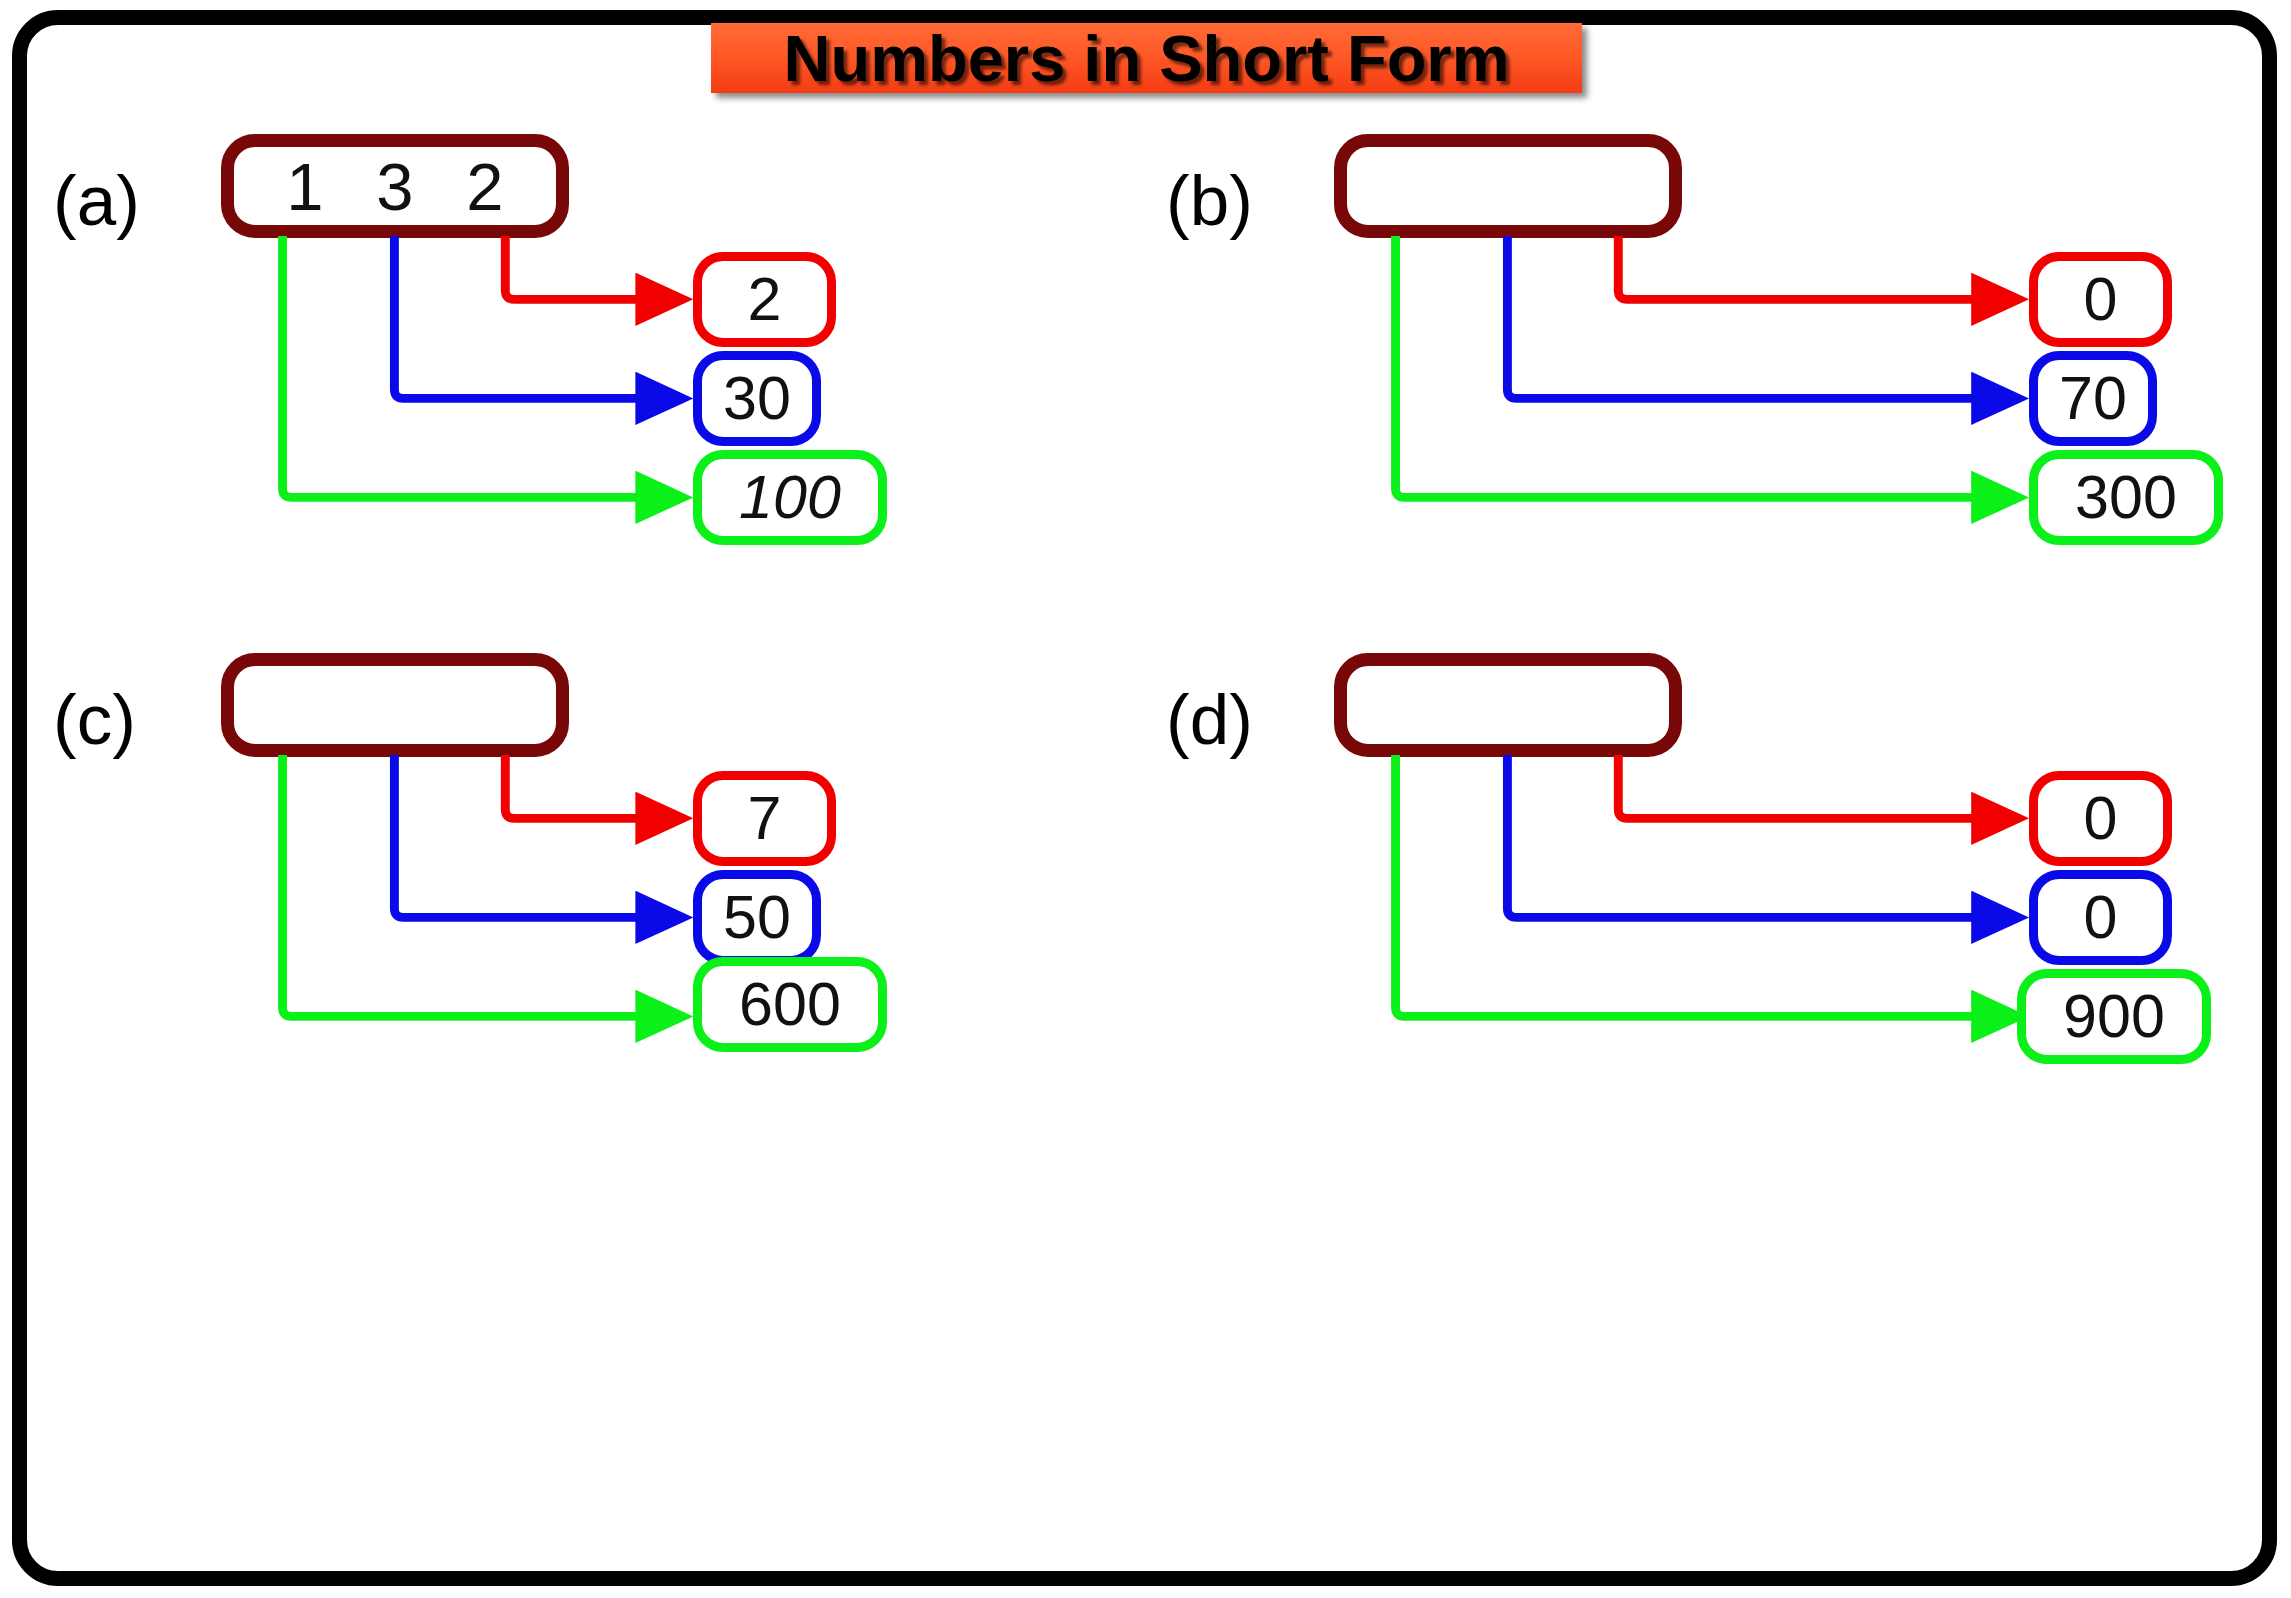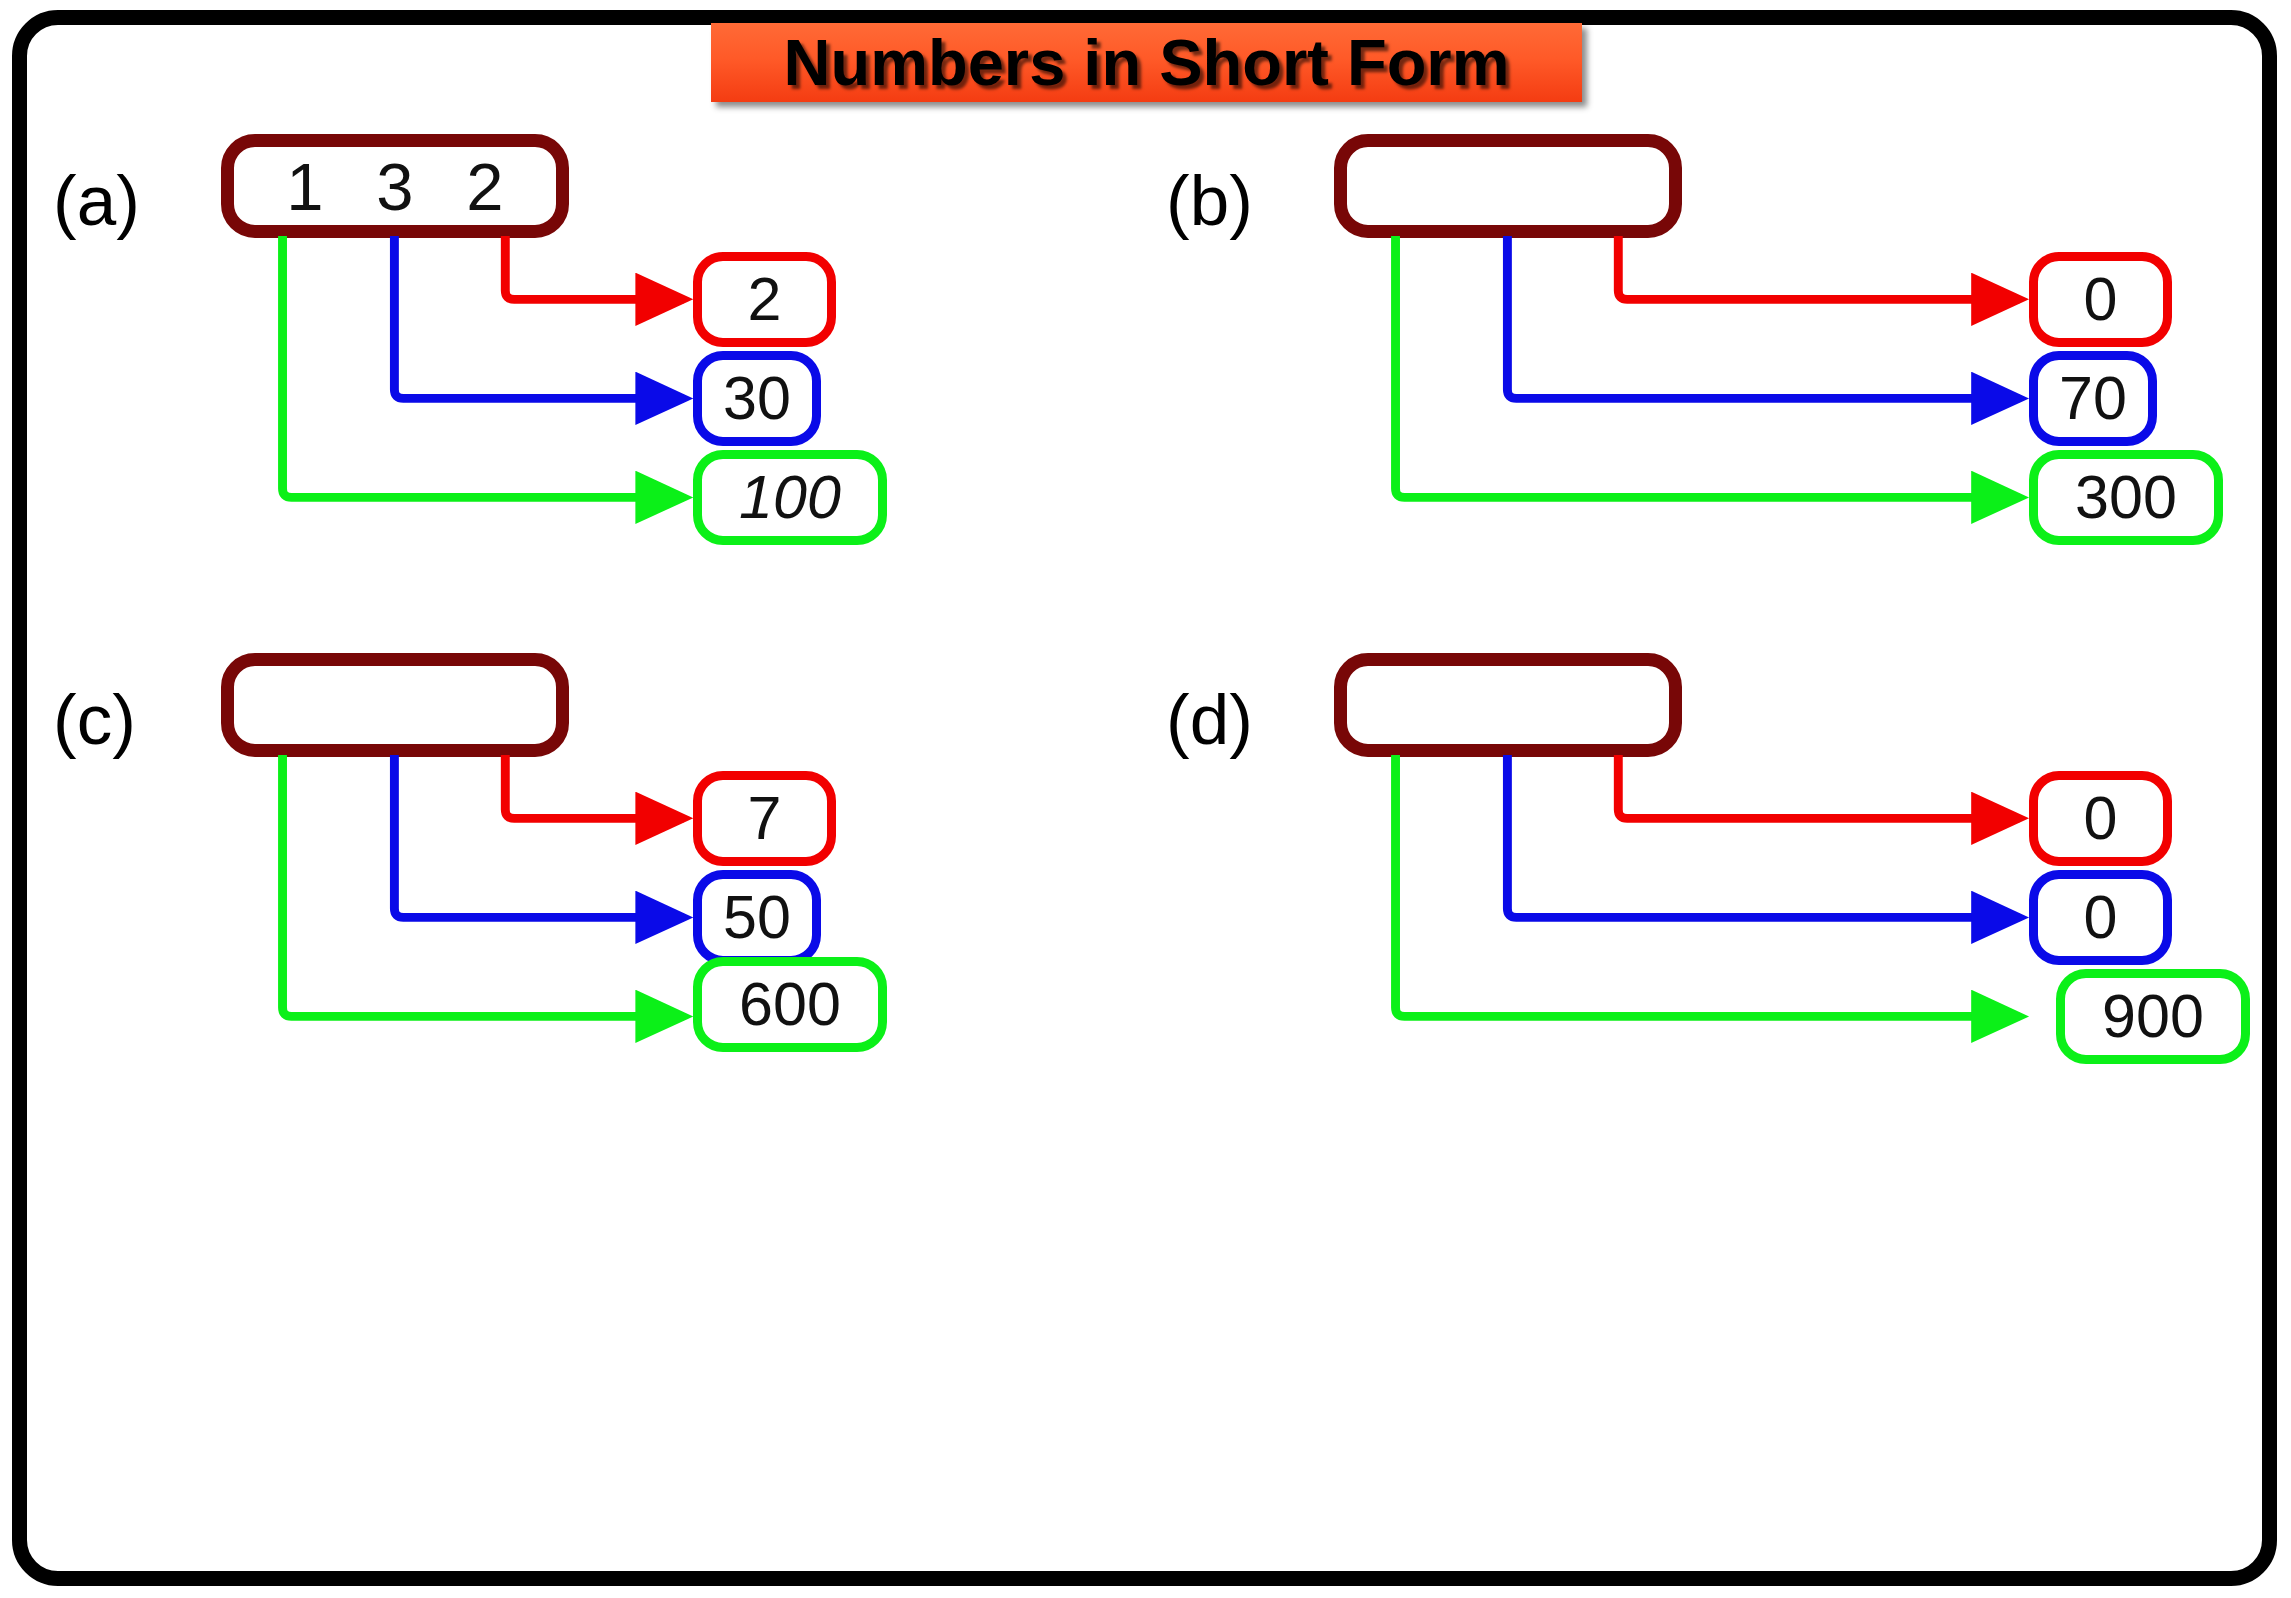--- a/index.html
+++ b/index.html
@@ -32,21 +32,21 @@
     border-radius: 46px;
     background: #ffffff;
   }
 
   
   #title-banner {
     position: absolute;
     left: 711px;
     top: 23px;
     width: 871px;
-    height: 79px;
+    height: 70px;
     background: linear-gradient(to bottom, #ff6a36 0%, #ff5a28 45%, #f43c12 100%);
     box-shadow: 5px 5px 6px rgba(0,0,0,0.45);
     display: flex;
     align-items: center;
     justify-content: center;
     overflow: hidden;
   }
   #title-text {
     font-size: 65px;
     font-weight: bold;
@@ -277,18 +277,18 @@
       <path d="M363,108 L363,263 Q363,272 372,272 L880,272" fill="none" stroke="#0a0ae8" stroke-width="9" stroke-linecap="butt" marker-end="url(#ah-blue-d)"></path>
       <path d="M250,108 L250,363 Q250,372 259,372 L880,372" fill="none" stroke="#0bf018" stroke-width="9" stroke-linecap="butt" marker-end="url(#ah-green-d)"></path>
     </svg>
 
     <div class="result-box rb-ones w1" style="left:881px; top:123px;">
       <span class="val">0</span>
     </div>
     <div class="result-box rb-tens w1" style="left:881px; top:222px;">
       <span class="val">0</span>
     </div>
-    <div class="result-box rb-hund w3" style="left:908px; top:321px;">
+    <div class="result-box rb-hund w3" style="left:869px; top:321px;">
       <span class="val">900</span>
     </div>
   </div>
 </div>
 
 
 </body></html>

